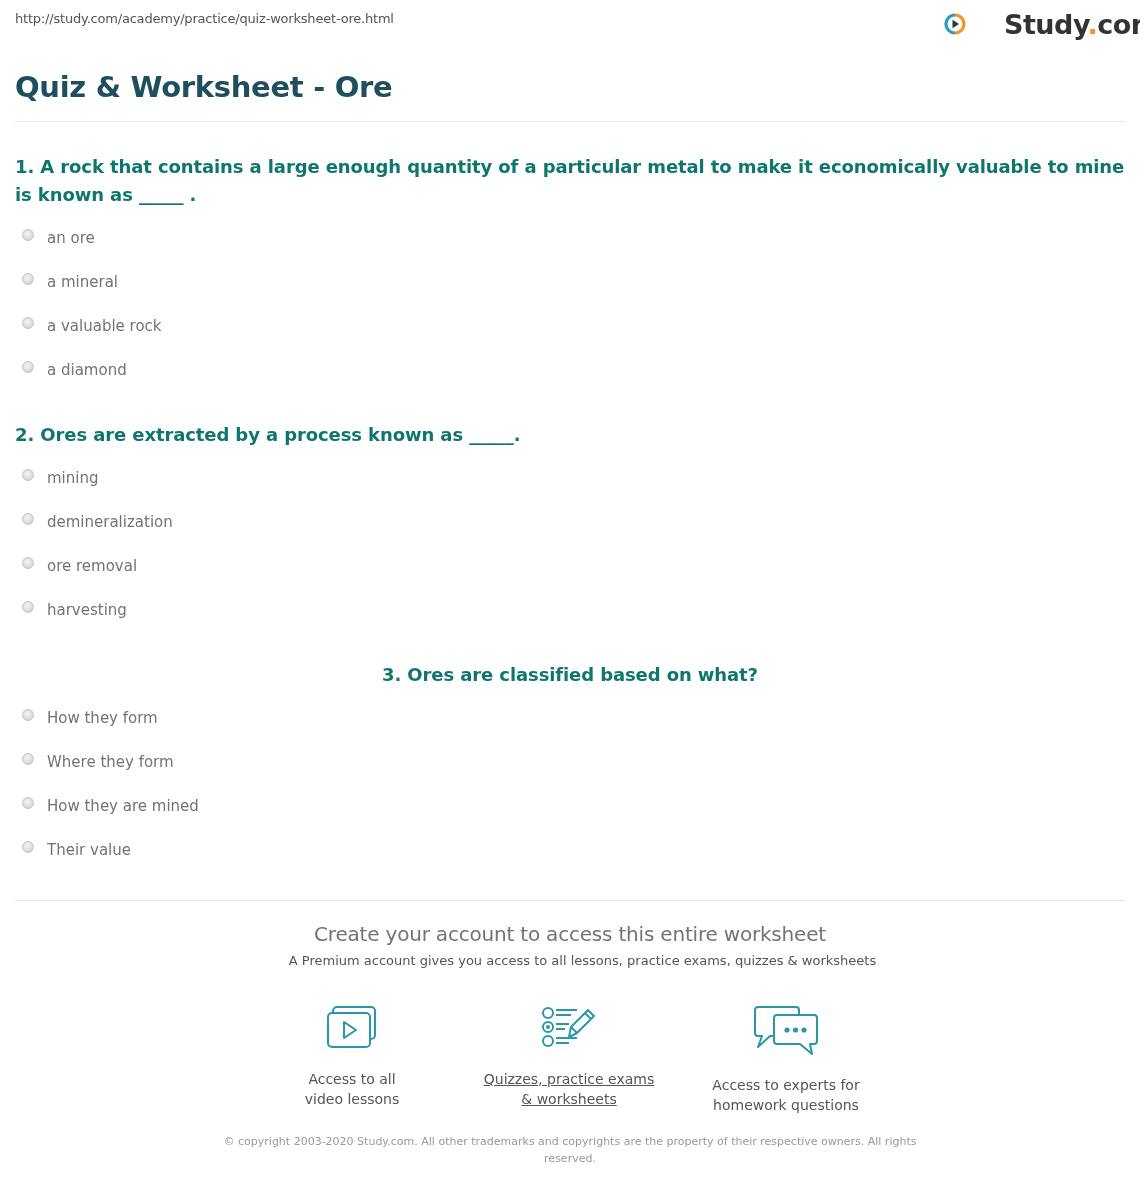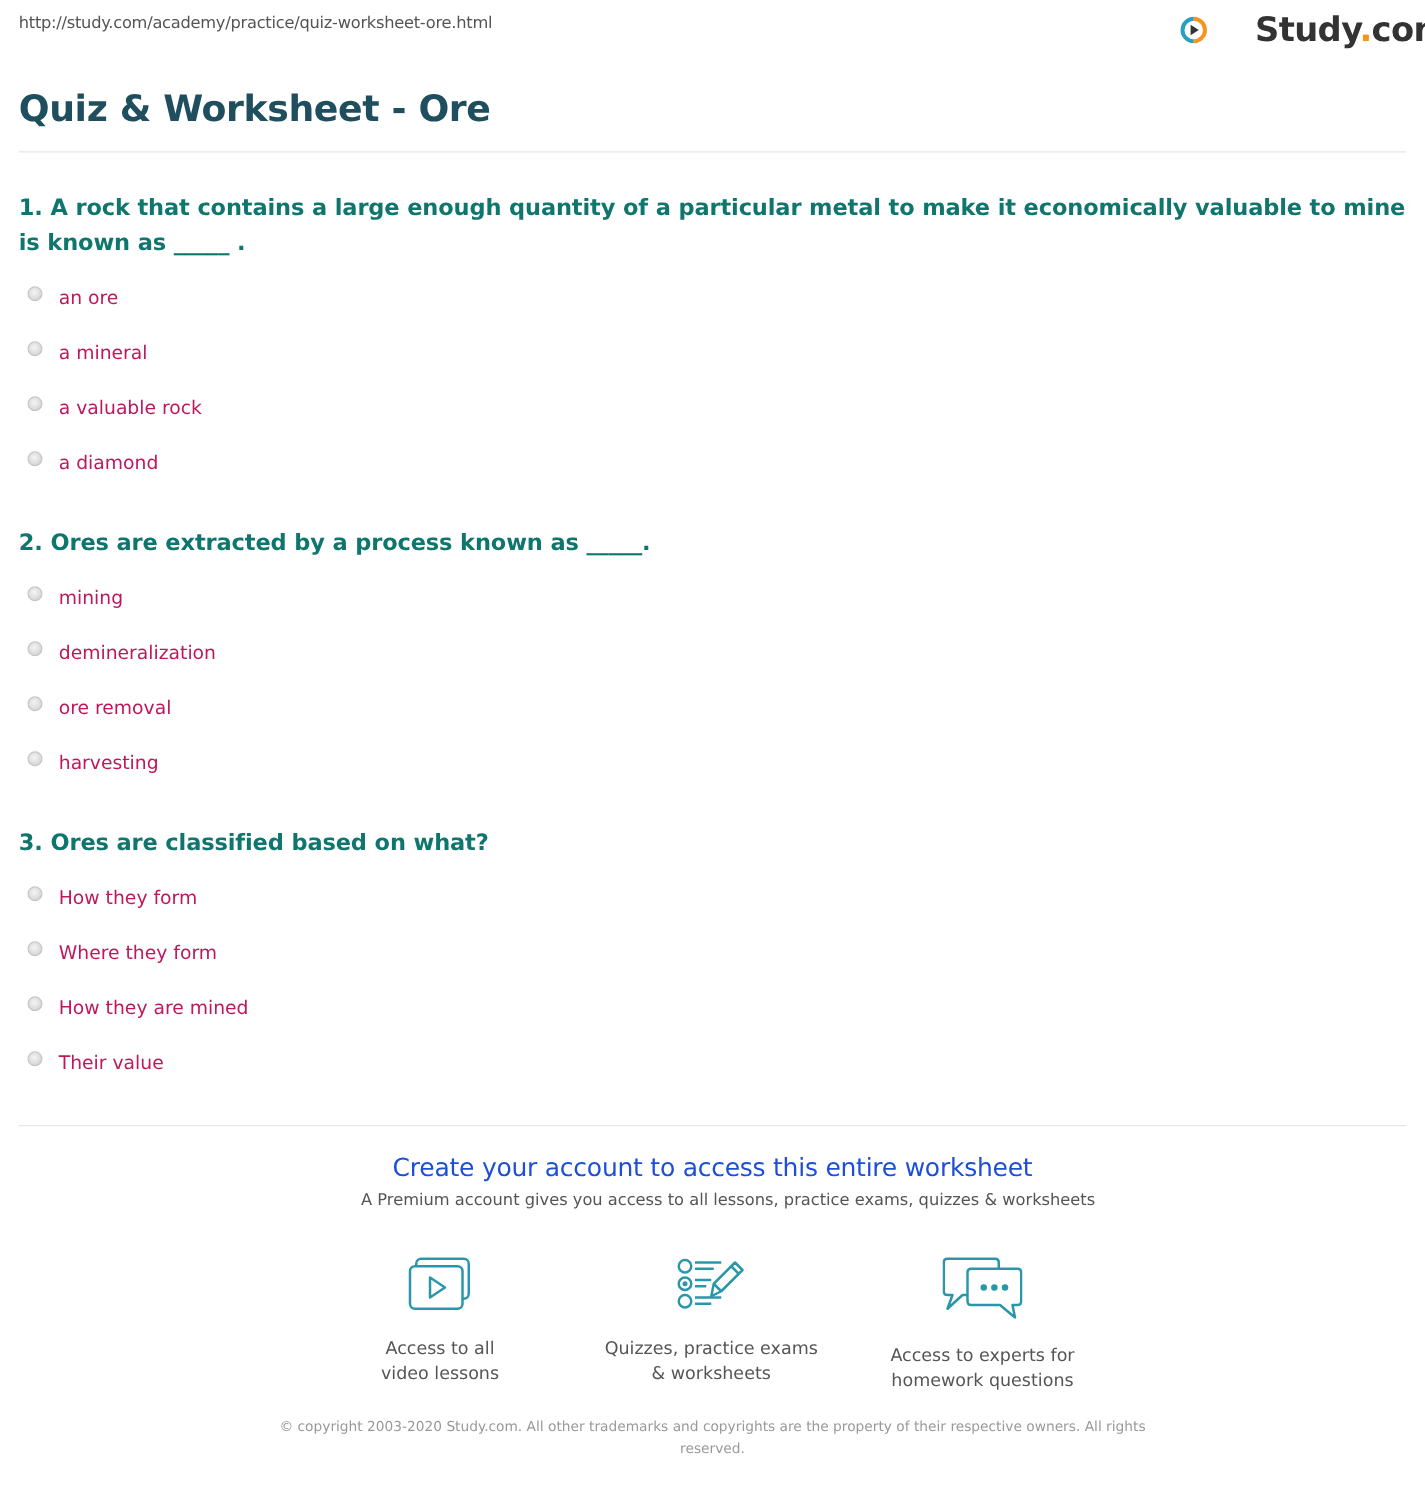--- a/index.html
+++ b/index.html
@@ -15,33 +15,33 @@
 
     .title { position: absolute; left: 15px; top: 70px; font-size: 29px; font-weight: bold; color: #1f4e5e; letter-spacing: -0.3px; }
 
     .rule { position: absolute; left: 15px; right: 15px; height: 1px; background: #e6e6e6; }
     .rule.r1 { top: 121px; }
     .rule.r2 { top: 900px; }
 
     .question { position: absolute; left: 15px; width: 1110px; font-size: 18px; font-weight: bold; color: #0f766e; line-height: 28px; letter-spacing: -0.1px; }
     .q1 { top: 153px; }
     .q2 { top: 421px; }
-    .q3 { top: 661px; }
+    .q3 { top: 661px; text-align: center; }
 
-    .opt { position: absolute; left: 22px; height: 22px; display: flex; align-items: center; font-size: 15px; color: #be185d; }
+    .opt { position: absolute; left: 22px; height: 22px; display: flex; align-items: center; font-size: 15px; color: #737373; }
     .radio { width: 12px; height: 12px; border-radius: 50%; background: radial-gradient(circle at 45% 40%, #f4f4f4 0%, #dcdcdc 60%, #c8c8c8 100%); border: 1px solid #c6c6c6; margin-right: 13px; margin-top: -6px; }
 
-    .cta-title { position: absolute; left: 0; width: 1140px; top: 922px; text-align: center; font-size: 20px; color: #1d4ed8; font-weight: normal; letter-spacing: -0.2px; }
+    .cta-title { position: absolute; left: 0; width: 1140px; top: 922px; text-align: center; font-size: 20px; color: #737373; font-weight: normal; letter-spacing: -0.2px; }
     .cta-sub { position: absolute; left: 0; width: 1140px; top: 953px; text-align: center; font-size: 13px; color: #555; padding-left: 25px; }
 
     .feature { position: absolute; top: 1005px; width: 180px; text-align: center; }
     .feature svg { display: block; margin: 0 auto; }
     .feature-text { margin-top: 20px; font-size: 14px; color: #555; line-height: 20px; }
     .f1 { left: 262px; }
-    .f2 { left: 479px; }
+    .f2 { left: 479px; text-decoration: underline; }
     .f3 { left: 696px; }
 
     .footer { position: absolute; left: 210px; width: 720px; top: 1133px; text-align: center; font-size: 11px; color: #999; line-height: 17px; }
   </style>
 </head>
 <body>
 
 <div class="url">http://study.com/academy/practice/quiz-worksheet-ore.html</div>
 
 <div class="logo">

